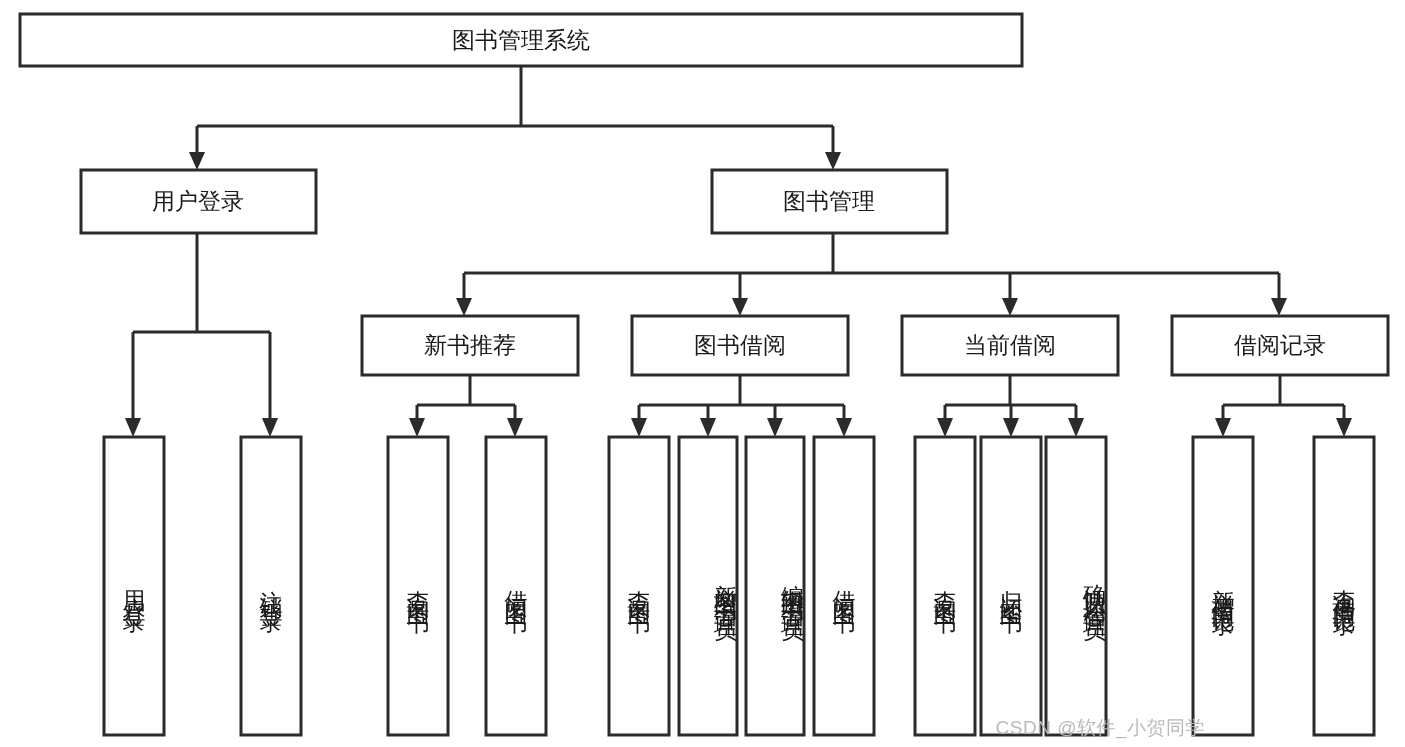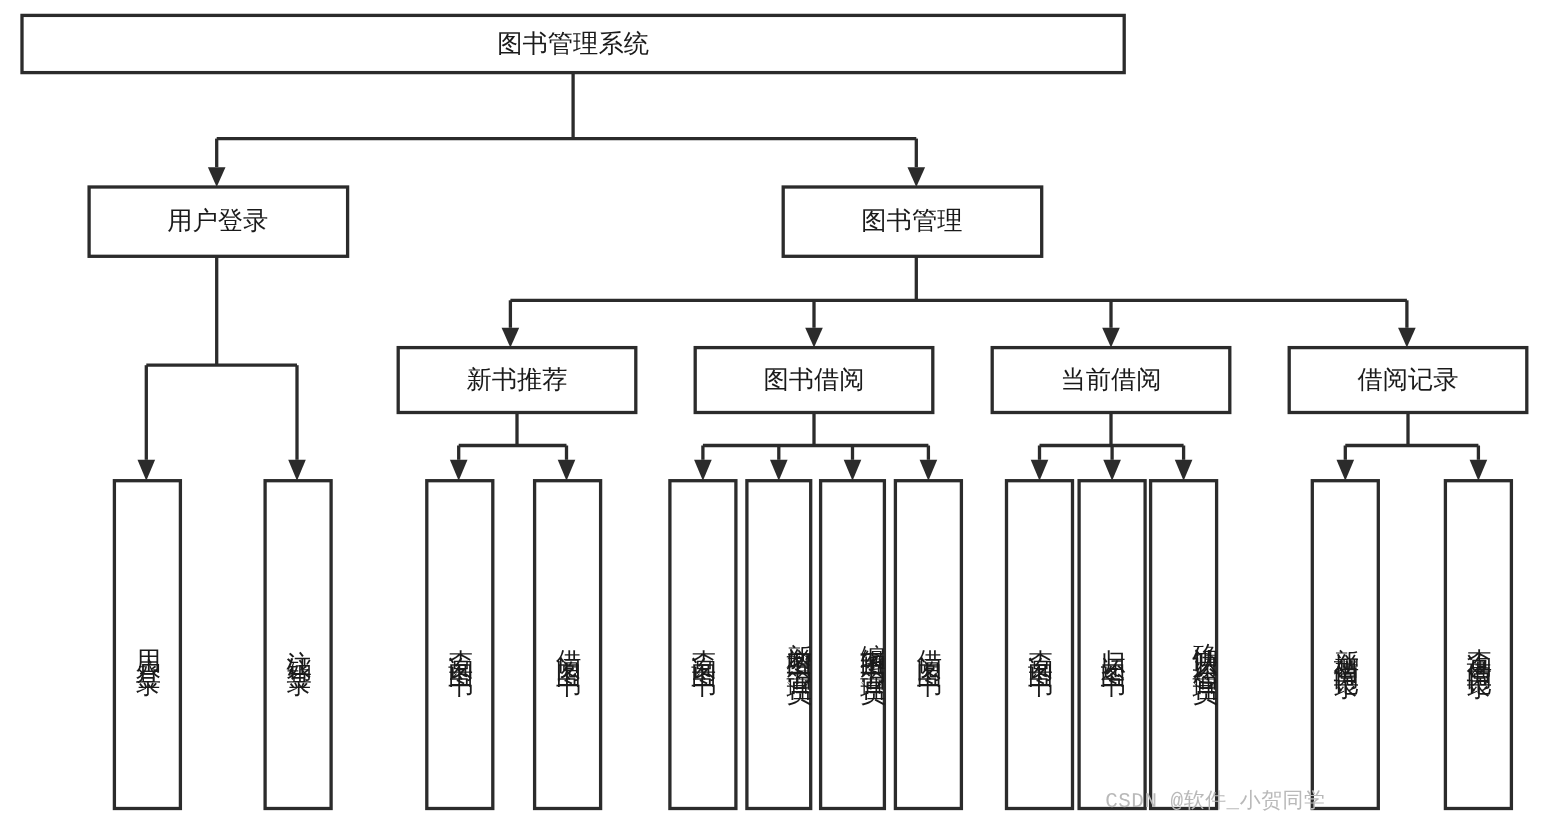--- a/index.html
+++ b/index.html
@@ -47,21 +47,21 @@
     font-family: "DejaVu Sans", "Liberation Sans", sans-serif;
     font-size: 23px;
     fill: #1a1a1a;
     text-anchor: middle;
     dominant-baseline: middle;
   }
   .watermark {
     position: absolute;
     right: 10px;
     bottom: 6px;
-    font-family: Liberation Mono, monospace;
+    font-family: Liberation Sans, sans-serif;
     font-size: 19px;
     color: #b9b9b9;
     white-space: nowrap;
     letter-spacing: 0.5px;
   }
 </style>
 </head>
 <body>
 
 <div id="diagram-root">

